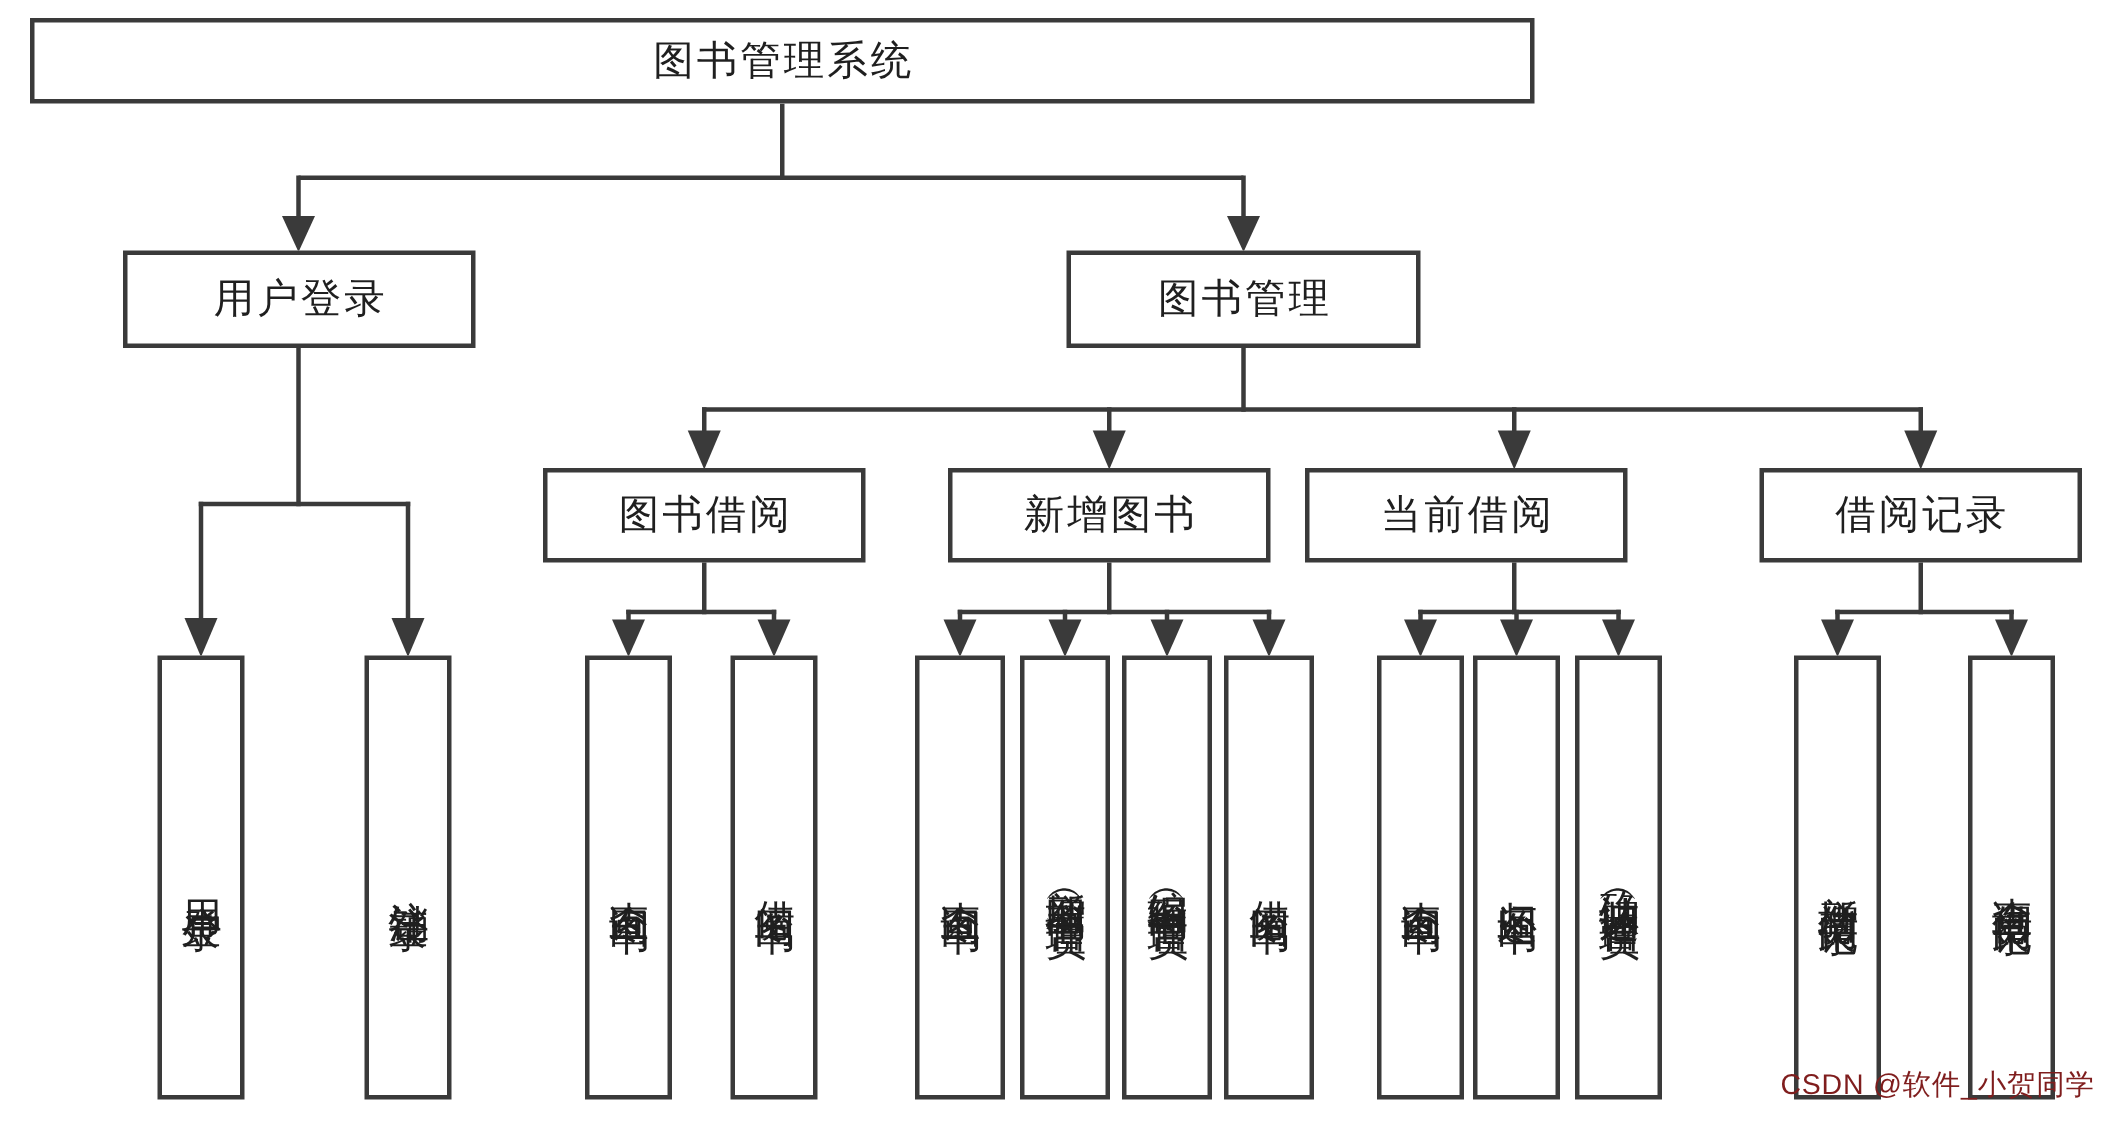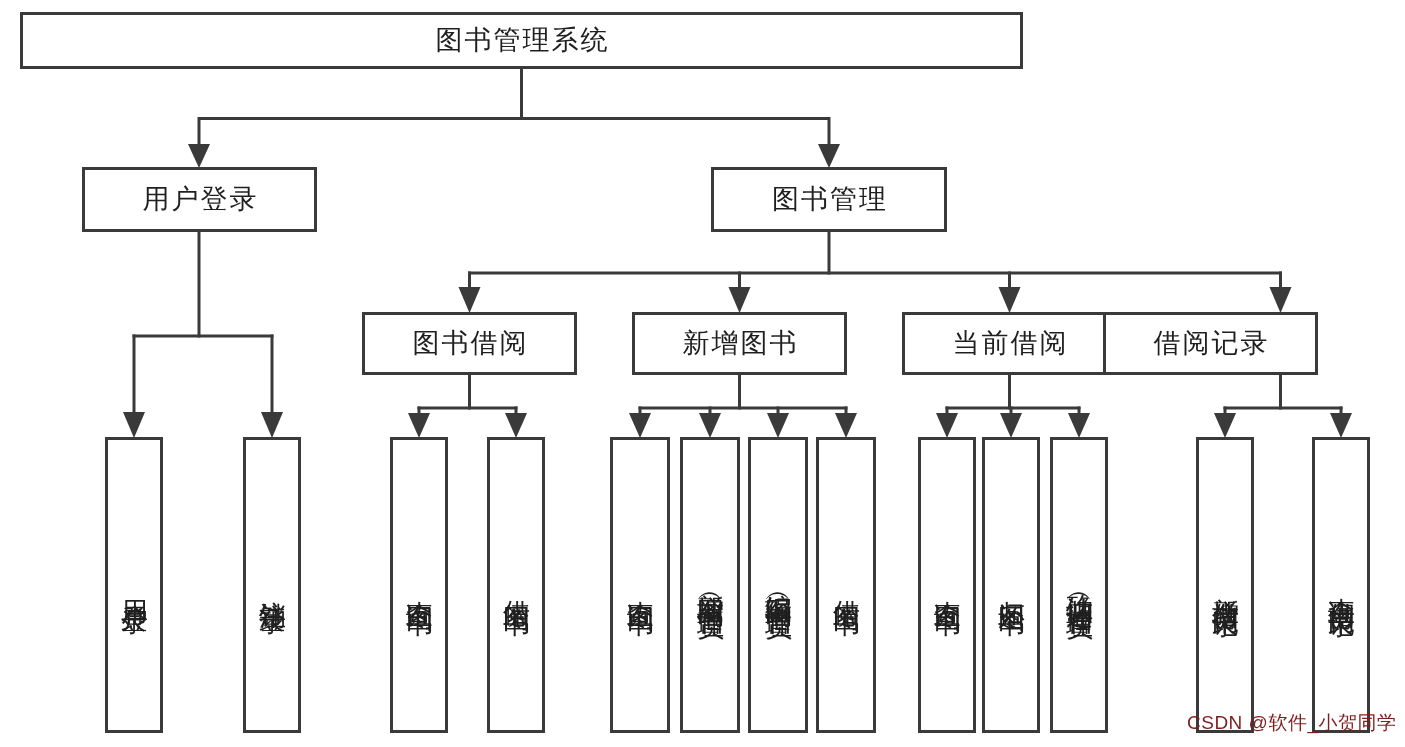--- a/index.html
+++ b/index.html
@@ -123,24 +123,24 @@
   <div class="hbox" style="left:711px; top:167px; width:236px; height:65px;">
     <span>图书管理</span>
   </div>
 
   <div class="hbox" style="left:362px; top:312px; width:215px; height:63px;">
     <span>图书借阅</span>
   </div>
   <div class="hbox" style="left:632px; top:312px; width:215px; height:63px;">
     <span>新增图书</span>
   </div>
-  <div class="hbox" style="left:902px; top:312px; width:215px; height:63px;">
+  <div class="hbox" style="left:870px; top:312px; width:215px; height:63px;">
     <span>当前借阅</span>
   </div>
-  <div class="hbox" style="left:1103px; top:312px; width:215px; height:63px;">
+  <div class="hbox" style="left:1173px; top:312px; width:215px; height:63px;">
     <span>借阅记录</span>
   </div>
 
   <div class="vbox" style="left:105px; width:58px;">
     <span>用户登录</span>
   </div>
   <div class="vbox" style="left:243px; width:58px;">
     <span>注销登录</span>
   </div>
 

